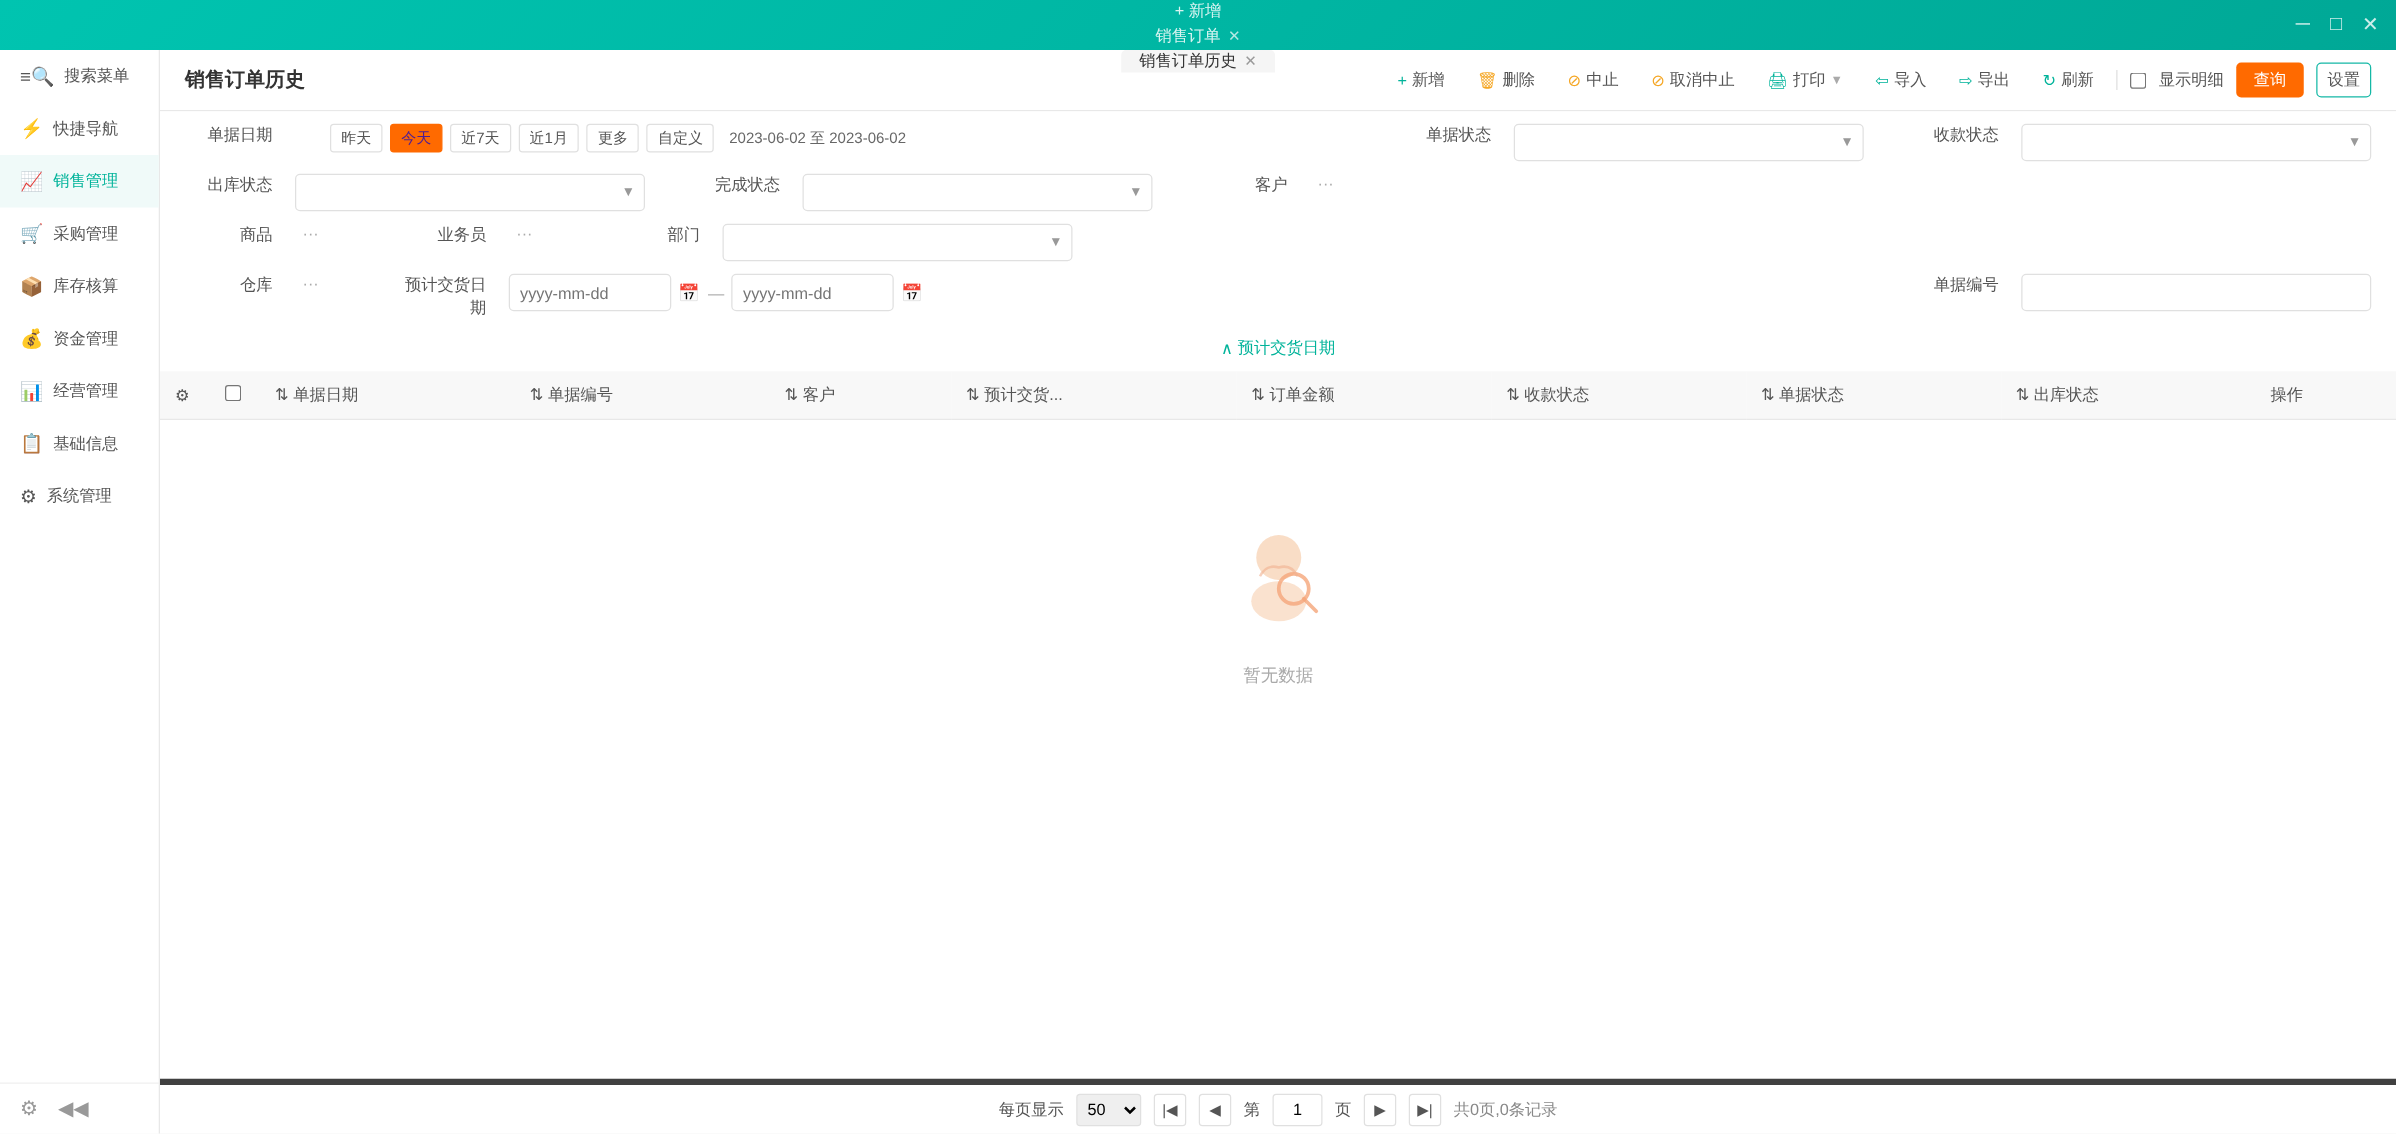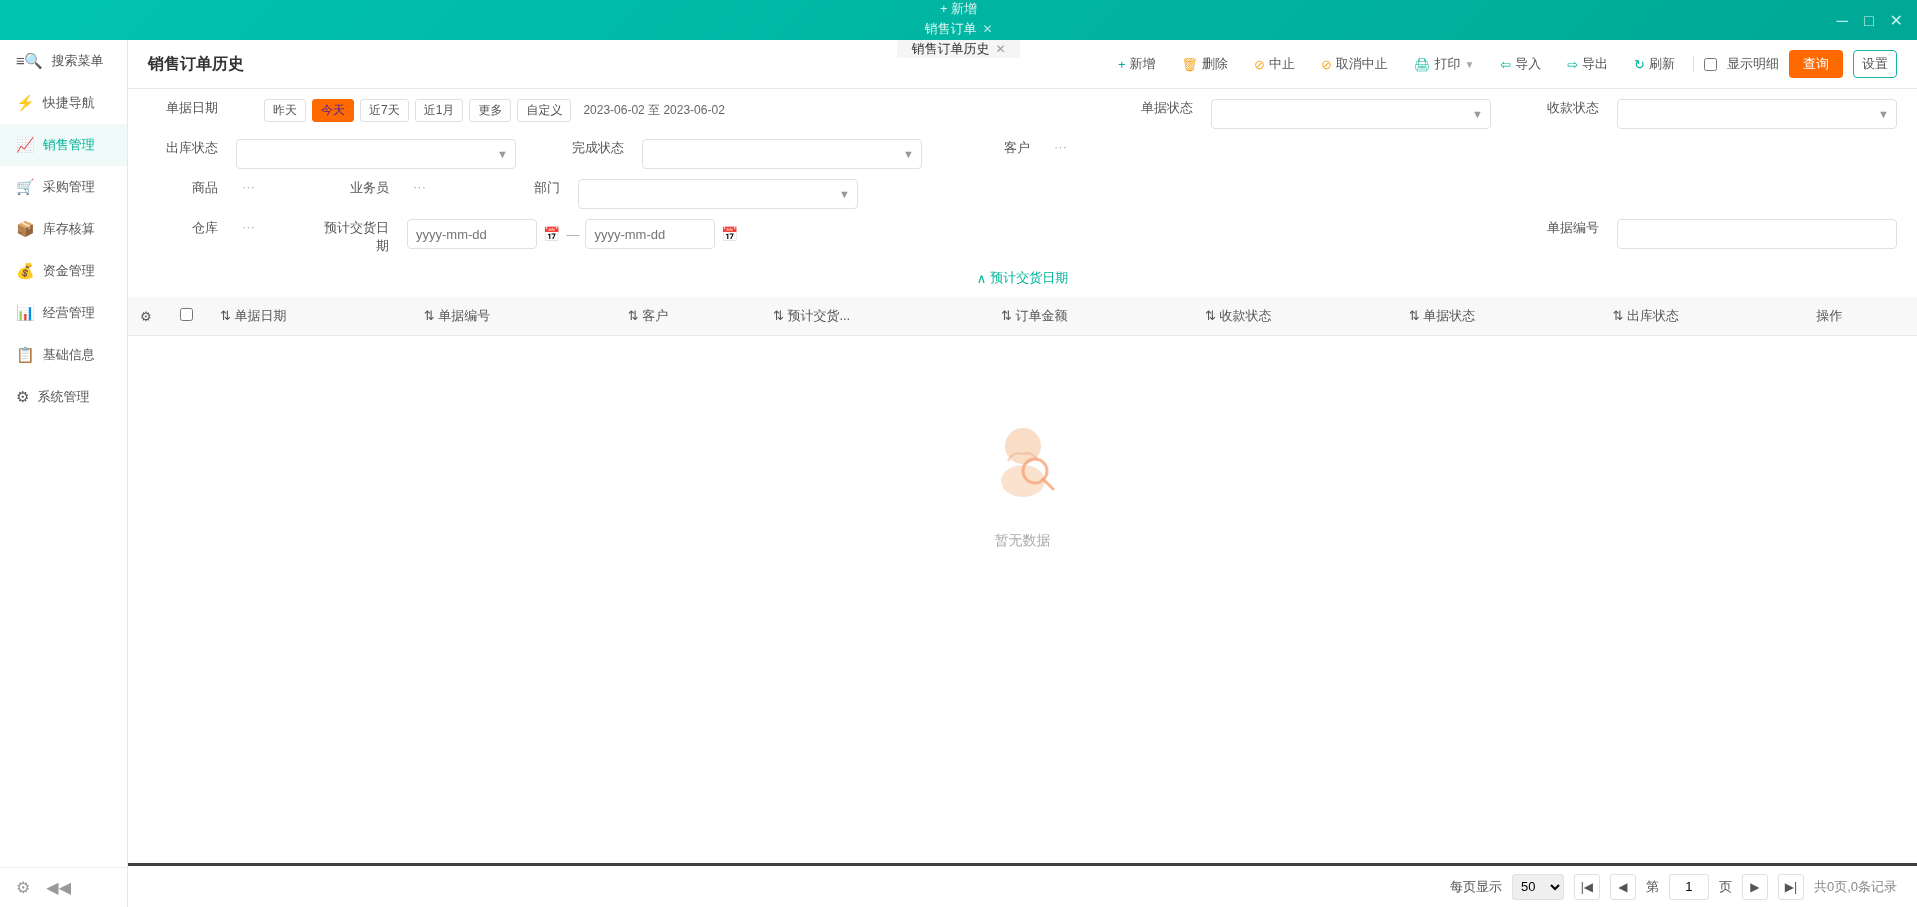--- a/index.html
+++ b/index.html
@@ -309,24 +309,24 @@
       width: 100px;
       height: 100px;
       margin-bottom: 16px;
     }
     .empty-text { font-size: 14px; color: #aaa; }
 
     
     .pagination {
       height: 44px;
       background: #fff;
-      border-top: 3px solid #404040;
-      display: flex;
-      align-items: center;
-      justify-content: flex-end;
+      border-top: 5px solid #404040;
+      display: flex;
+      align-items: center;
+      justify-content: center;
       padding: 0 20px;
       gap: 10px;
       flex-shrink: 0;
       font-size: 13px;
       color: #555;
     }
     .page-size-select {
       height: 26px;
       border: 1px solid #e0e0e0;
       border-radius: 3px;

